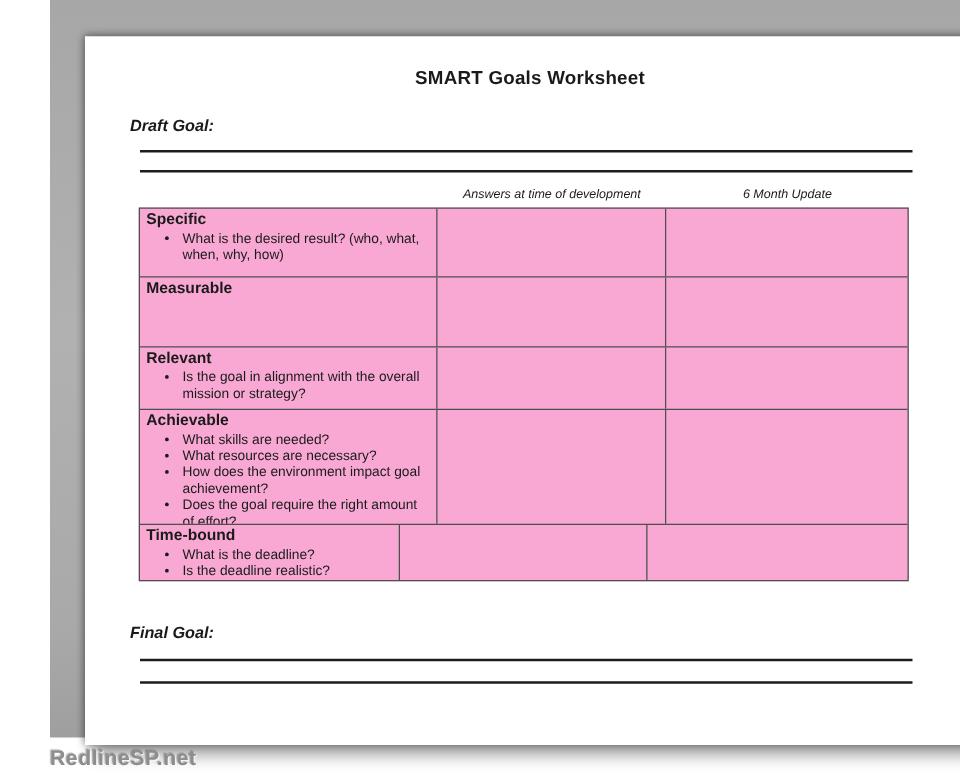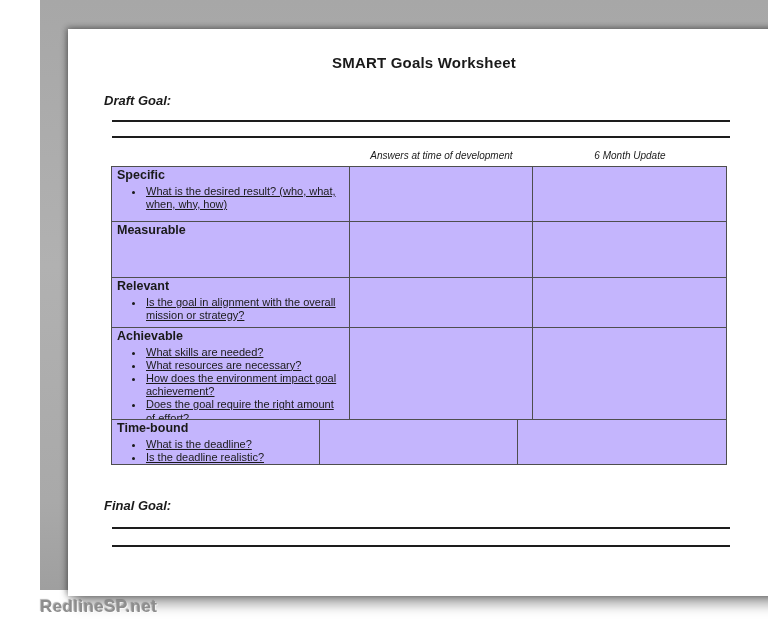--- a/index.html
+++ b/index.html
@@ -54,21 +54,21 @@
     font-size: 10px;
     font-style: italic;
   }
   .col-headers .spacer { width: 38.8%; }
   .col-headers .hdr-a { width: 29.7%; text-align: center; }
   .col-headers .hdr-b { width: 31.5%; text-align: center; }
   .goal-table {
     position: absolute;
     left: 43px; top: 137px; width: 616px;
     border: 1px solid #4e4e4e;
-    background: #c4b5fd;
+    background: #f9a8d4;
   }
   .trow {
     display: flex;
     border-bottom: 1px solid #4e4e4e;
   }
   .trow:last-child { border-bottom: none; gap: 40px; }
   .trow.h-specific   { height: 55px; }
   .trow.h-measurable { height: 56px; }
   .trow.h-achievable { height: 92px; }
   .trow.h-relevant   { height: 50px; }
@@ -87,21 +87,20 @@
   .cell.update { width: 31.5%; }
   .crit-heading {
     font-size: 12.5px;
     font-weight: bold;
     line-height: 1.25;
   }
   .crit-bullets {
     margin: 1px 0 0 0;
     padding-left: 28px;
     list-style: disc;
-    text-decoration: underline;
   }
   .crit-bullets li {
     font-size: 11px;
     line-height: 1.2;
     padding-left: 1px;
   }
   .watermark {
     position: absolute;
     left: 0; top: 597px; width: 100%;
     text-align: left;

